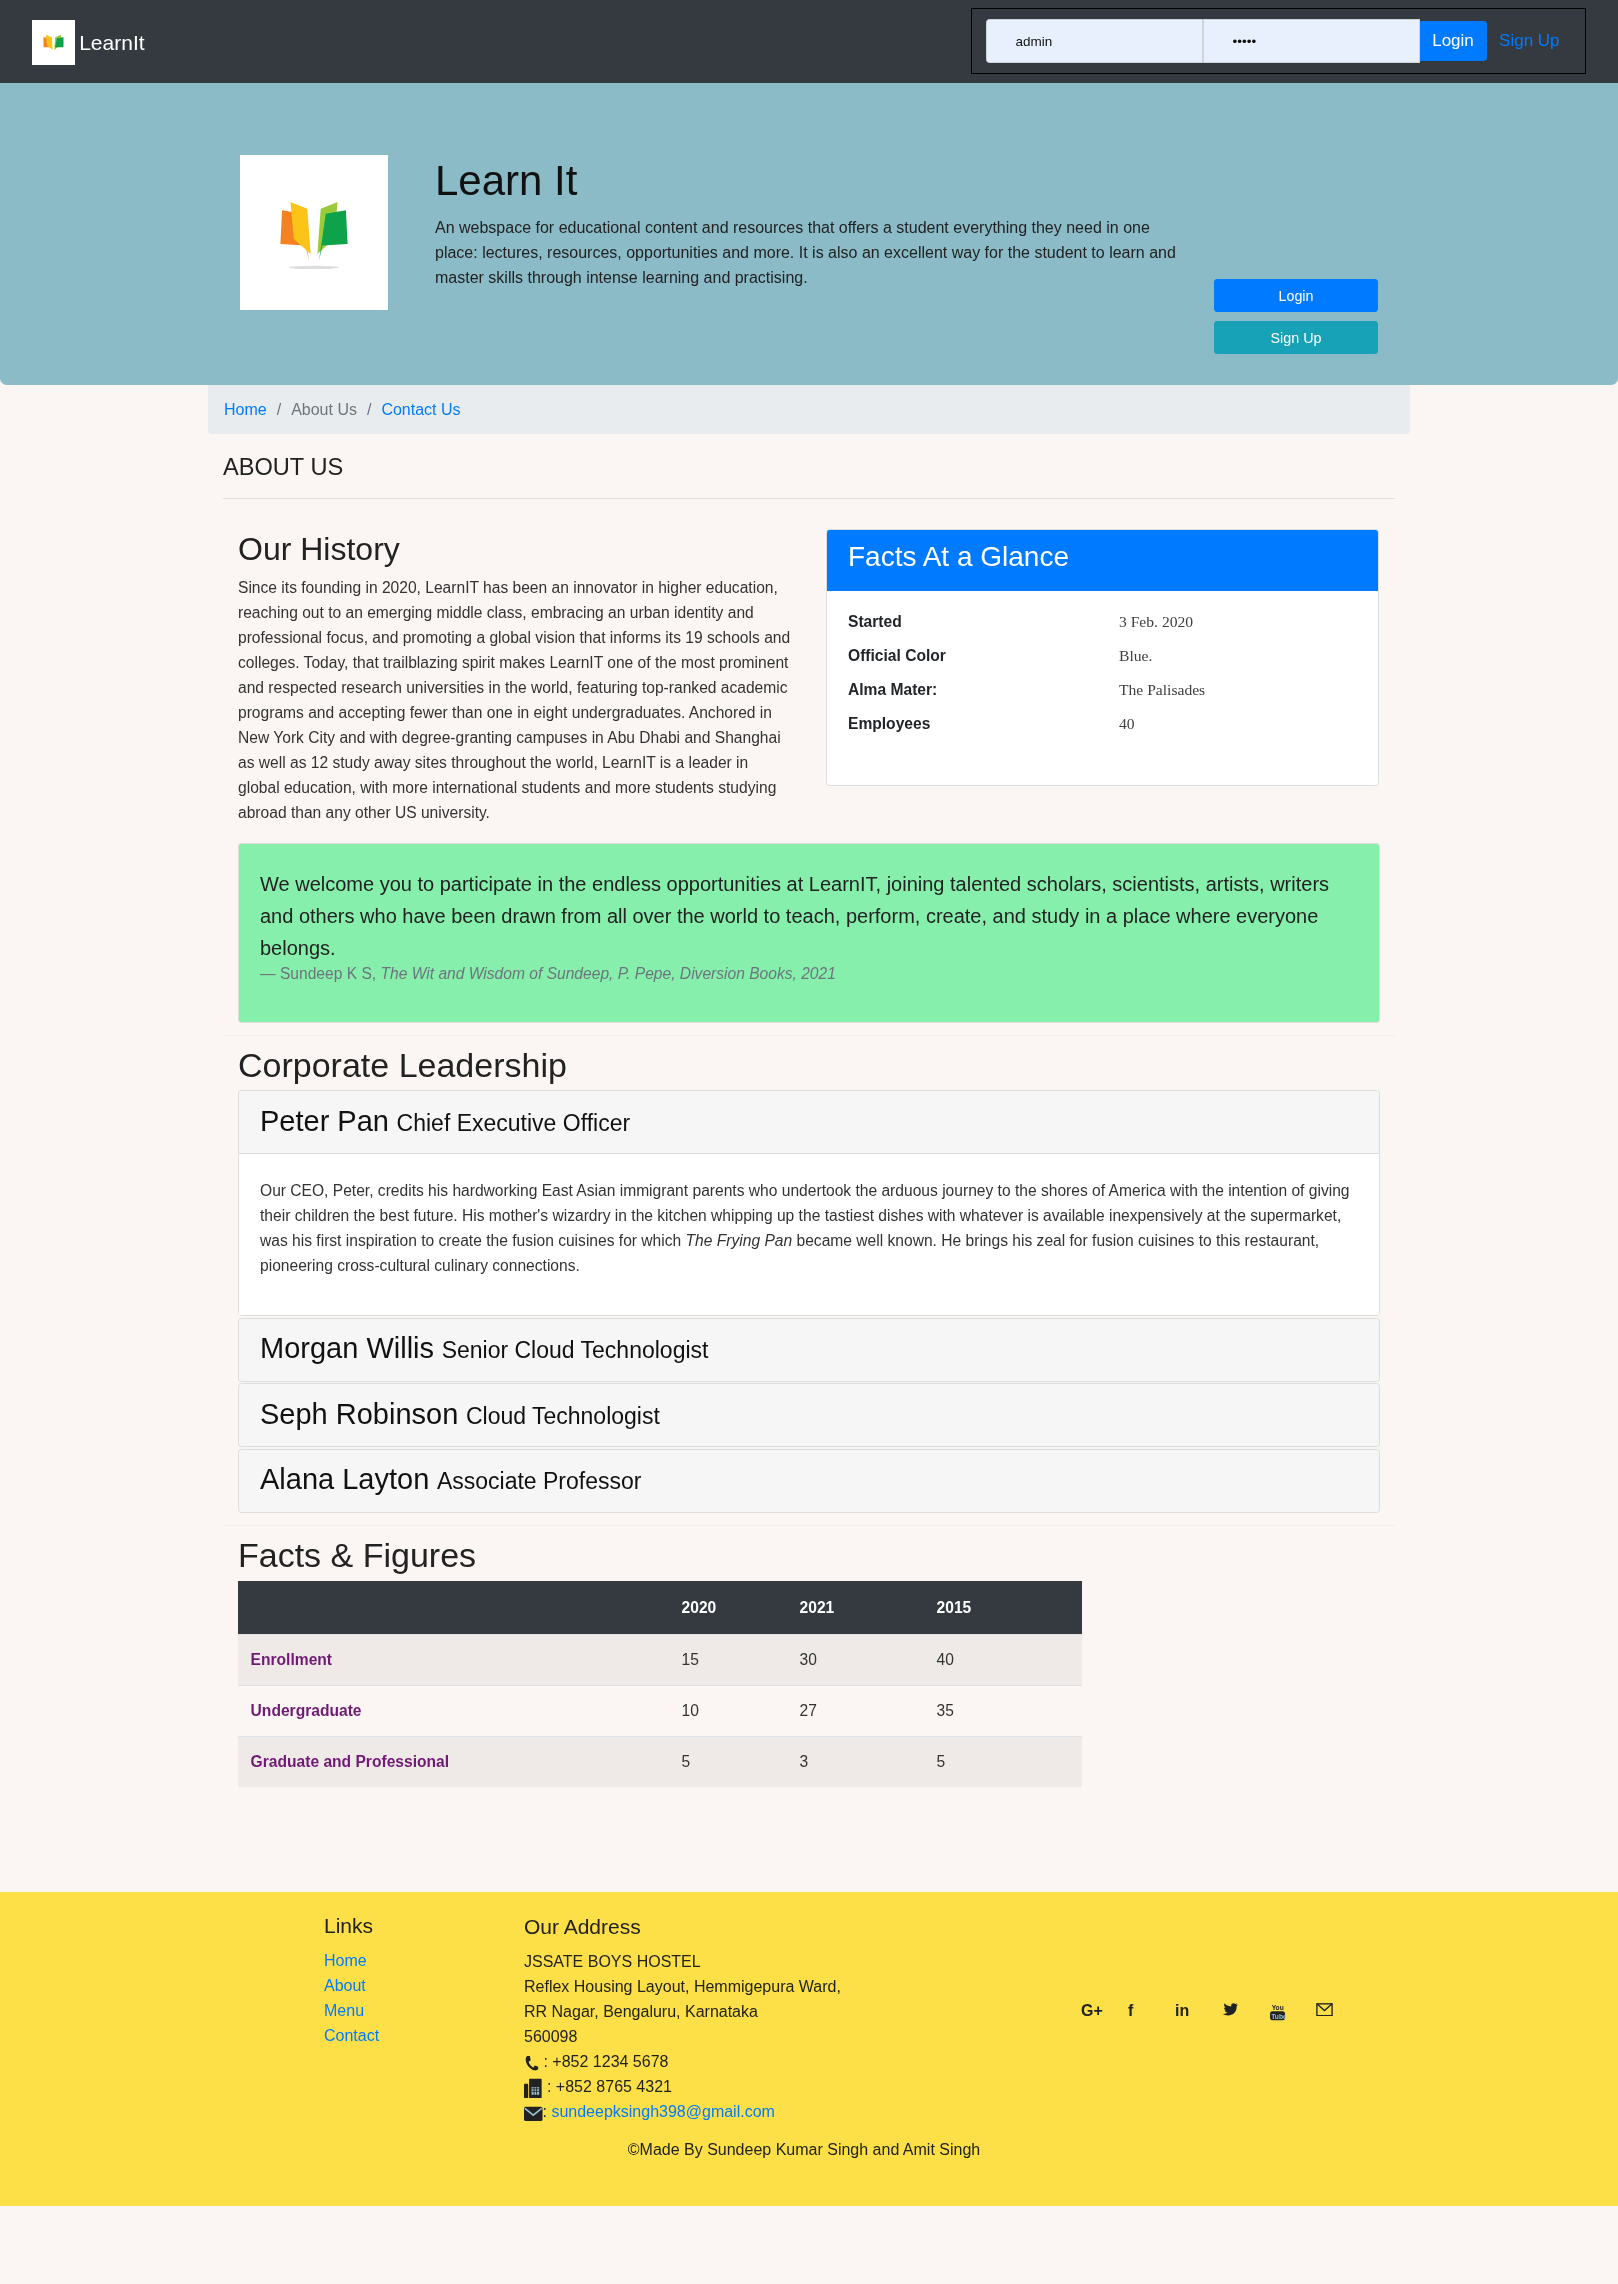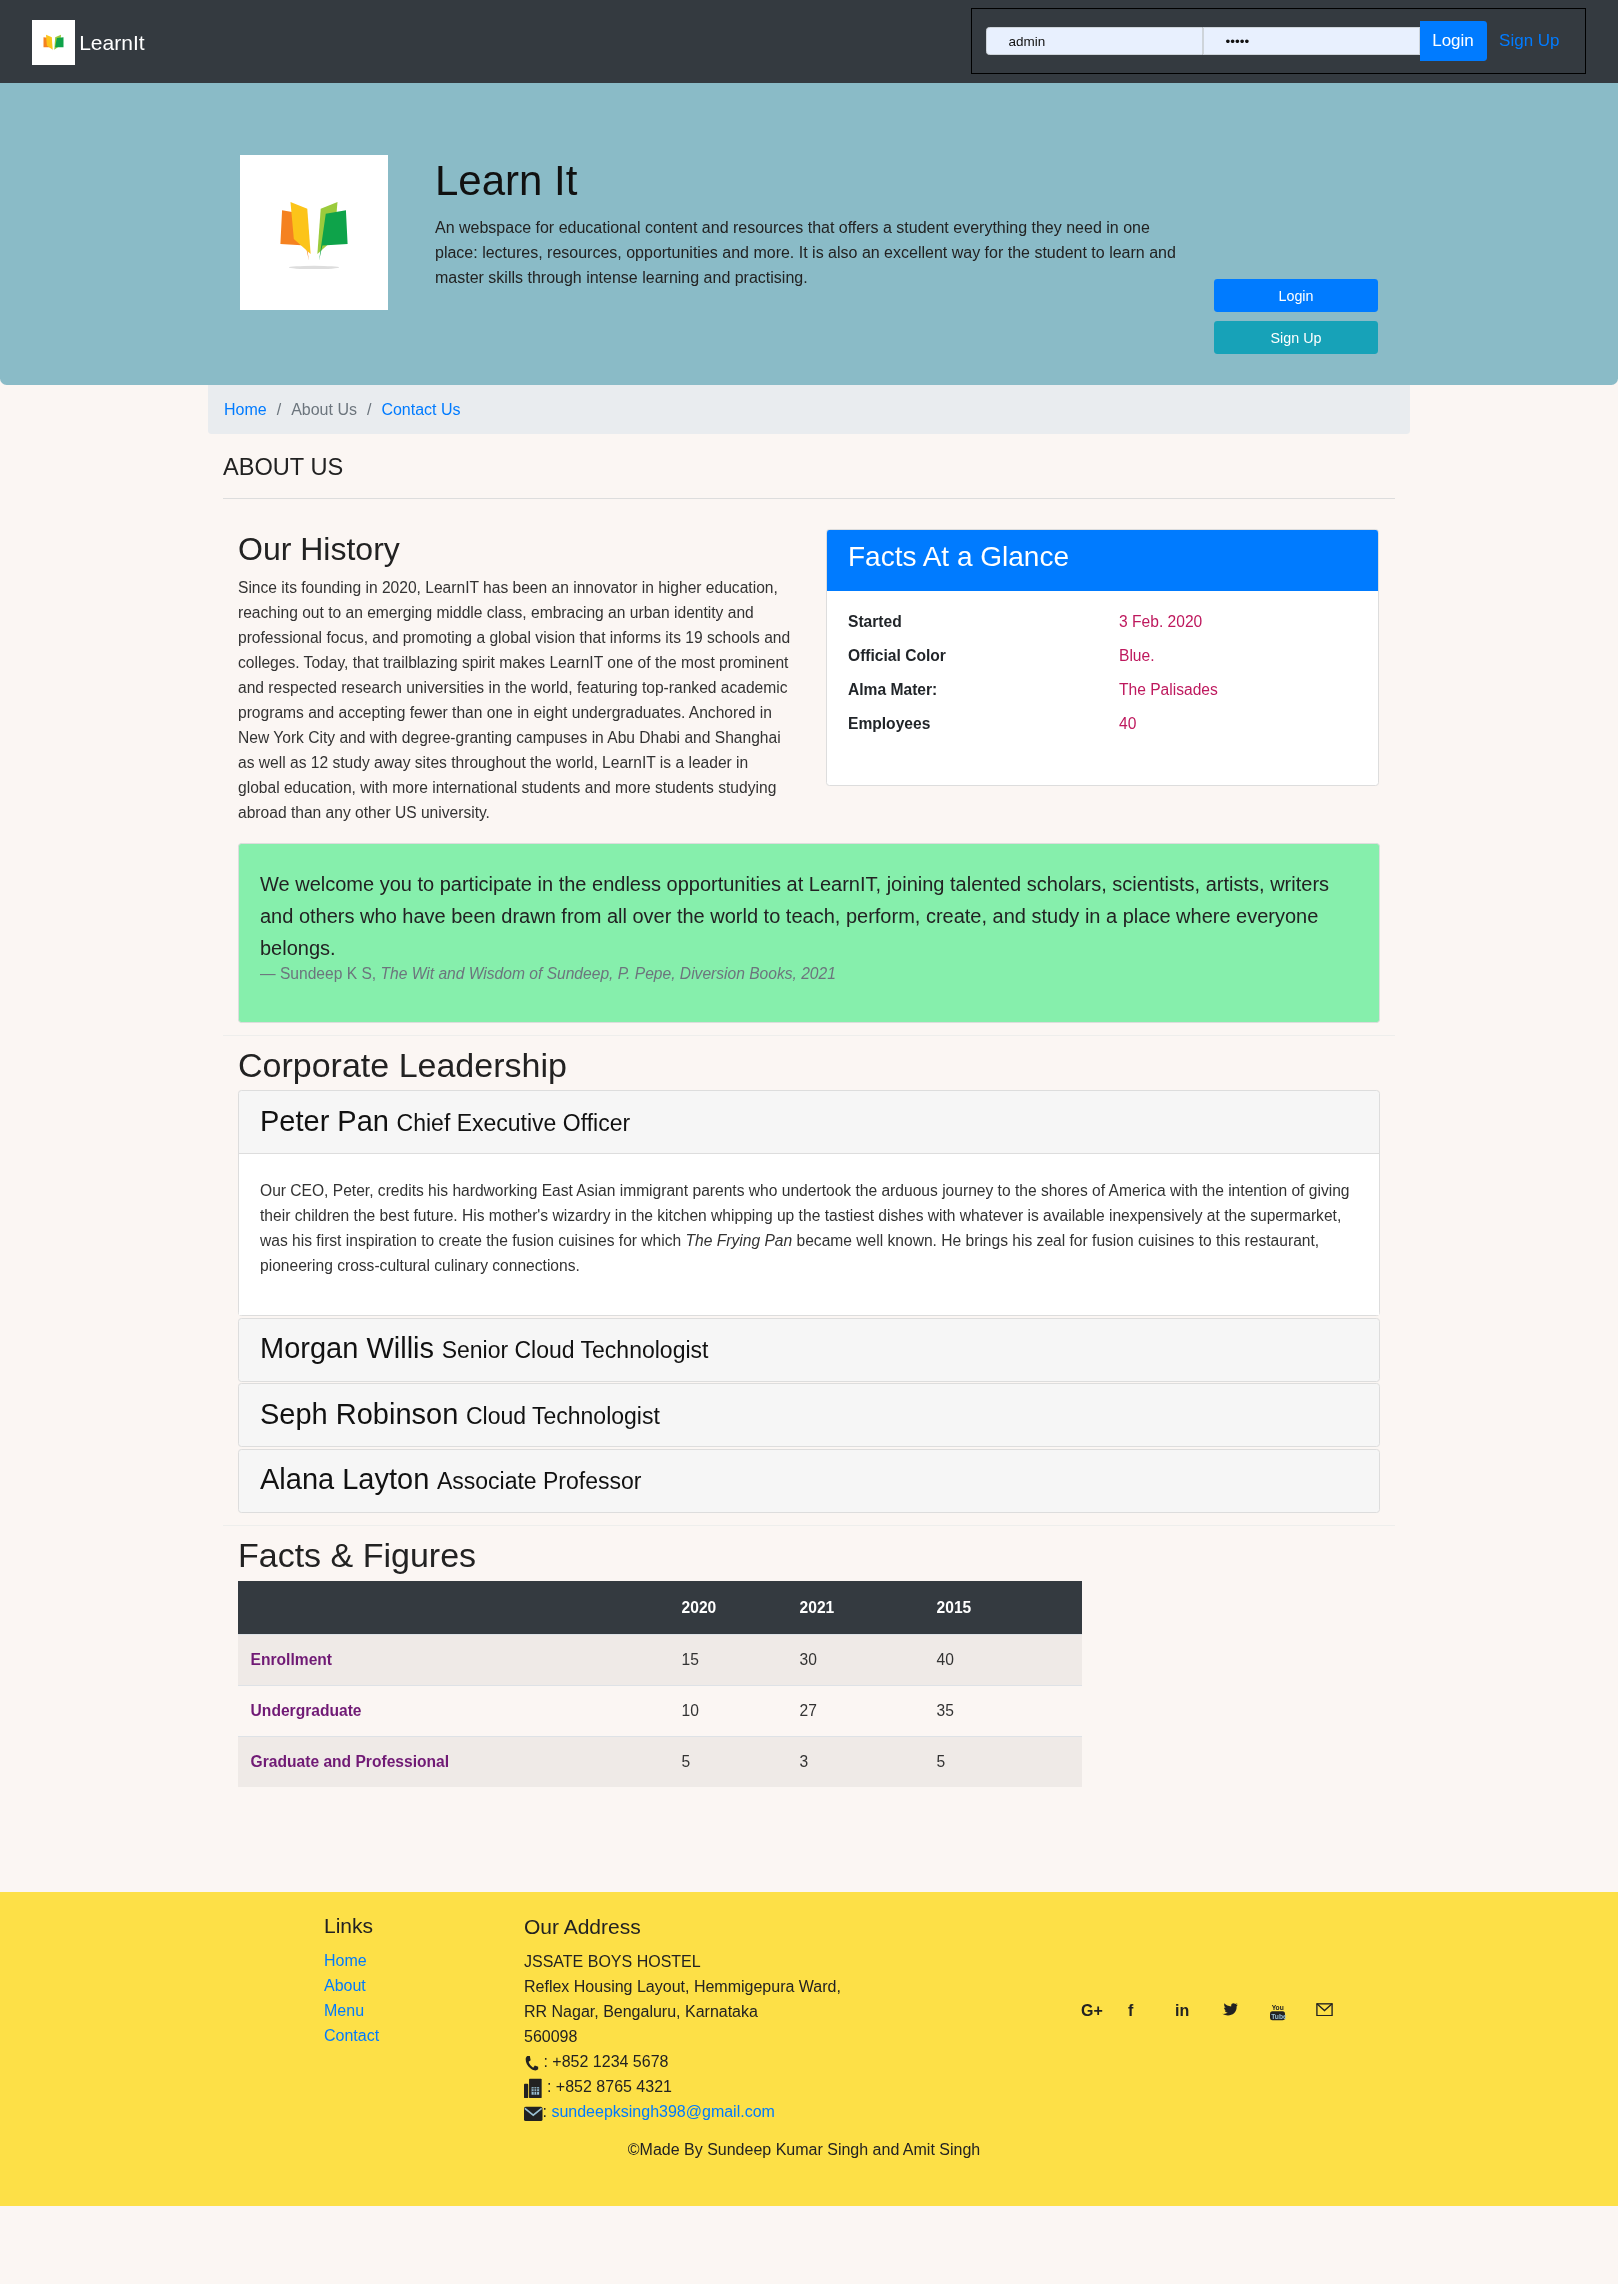--- a/index.html
+++ b/index.html
@@ -17,22 +17,22 @@
     height: 83px; background: #343a40; position: relative;
   }
   .brand { position: absolute; left: 32px; top: 20px; display: flex; align-items: center; }
   .brand-logo { width: 43px; height: 45px; background: #fff; display: flex; align-items: center; justify-content: center; }
   .brand-text { color: #fff; font-size: 21px; margin-left: 4.2px; }
   .nav-form {
     position: absolute; left: 971px; top: 8.4px; width: 615px; height: 66px;
     border: 1.7px solid #000; display: flex; align-items: center; padding-left: 13.5px;
   }
   .nav-input {
-    height: 28px; width: 217px; background: #e8f0fe; border: 0.8px solid #ced4da;
-    font-size: 13.5px; padding: 0 22px; color: #111;
+    height: 44px; width: 217px; background: #e8f0fe; border: 0.8px solid #ced4da;
+    font-size: 13.5px; padding: 0 29px; color: #111;
     font-family: "Liberation Sans", sans-serif;
   }
   .nav-input.first { border-radius: 3.4px 0 0 3.4px; }
   .nav-input.second { width: 217px; }
   .nav-login {
     height: 40px; width: 67px; background: #007bff; color: #fff; border: none;
     border-radius: 0 3.4px 3.4px 0; font-size: 17px; font-family: "Liberation Sans", sans-serif;
   }
   .nav-signup { color: #007bff; font-size: 17px; margin-left: 12.6px; }
 
@@ -75,21 +75,21 @@
   .history p { font-size: 15.6px; line-height: 25px; color: #333; }
   .facts-card {
     margin-left: 32px; margin-top: 29.5px; width: 553px; height: 257px; background: #fff;
     border: 0.8px solid #ddd; border-radius: 3.4px; overflow: hidden;
   }
   .facts-header { background: #007bff; height: 61px; padding: 11.8px 21px; }
   .facts-header h3 { color: #fff; font-size: 28px; font-weight: 400; }
   .facts-body { padding: 22px 21px; }
   .facts-row { display: flex; height: 34px; font-size: 15.6px; }
   .facts-row dt { width: 271px; font-weight: bold; }
-  .facts-row dd { color: #be185d; }
+  .facts-row dd { color: #404040; font-family: Liberation Serif, serif; }
 
   .quote-card {
     margin: 18.5px 30px 0 30px; background: #86efac; border: 0.8px solid #ddd; border-radius: 3.4px;
     padding: 23.6px 21px 39px 21px;
   }
   .quote-card p { font-size: 20px; line-height: 32px; color: #222; }
   .quote-card footer { font-size: 15.6px; color: #6c757d; margin-top: 1.7px; }
   .quote-card footer cite { font-style: italic; }
 
   .divider { border: none; border-top: 1.7px solid #eeeeec; margin: 11.8px 15px 0 15px; }

